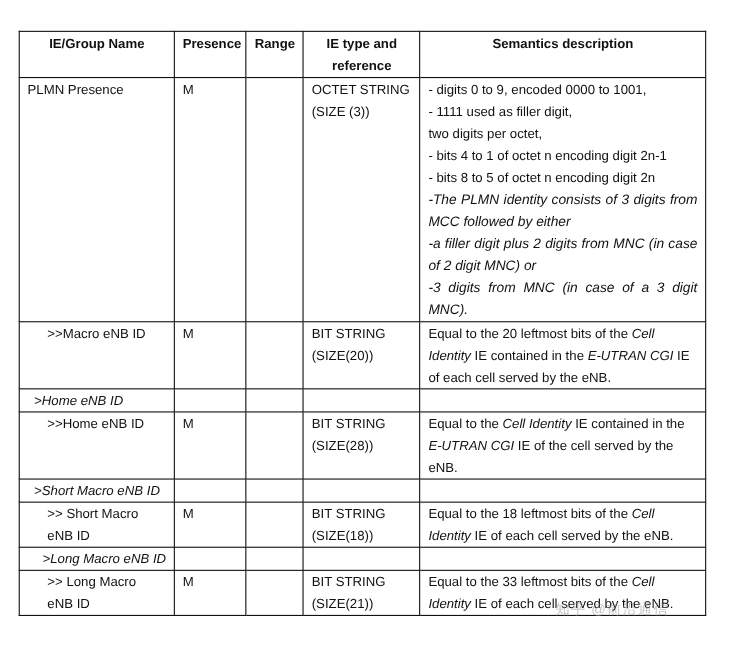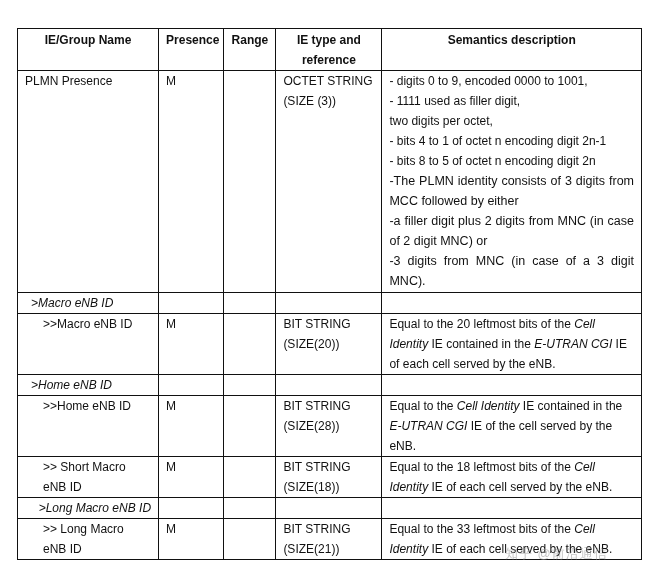--- a/index.html
+++ b/index.html
@@ -10,21 +10,21 @@
   td, th { border:1.5px solid #111; vertical-align:top; padding:0 7px;
            font-size:12px; line-height:20px; text-align:left; }
   th { font-weight:bold; text-align:center; padding-top:1px; }
   .c1 { width:125px; } .c2 { width:58px; } .c3 { width:46px; }
   .c4 { width:94px; } .c5 { width:230px; }
   .ind1 { padding-left:13px; }
   .ind2 { padding-left:25px; }
   .i { font-style:italic; }
   .sem { font-size:12px; }
   .sem .ln { display:block; }
-  .plmn-b { font-family:"Liberation Sans", sans-serif; font-size:12.5px; text-align:justify; }
+  .plmn-b { font-family:"Liberation Sans", sans-serif; font-size:12.5px; text-align:justify;font-style:italic; }
   .watermark { position:absolute; left:505px; top:545px; font-size:13px; color:rgba(150,150,150,0.55);
                letter-spacing:1px; pointer-events:none; white-space:nowrap; }
 </style>
 </head>
 <body>
 
 <table>
   <colgroup>
     <col class="c1">
       <col class="c2">
@@ -58,27 +58,20 @@
       <span class="ln">two digits per octet,</span>
       <span class="ln">- bits 4 to 1 of octet n encoding digit 2n-1</span>
       <span class="ln">- bits 8 to 5 of octet n encoding digit 2n</span>
       <span class="ln plmn-b">-The PLMN identity consists of 3 digits from MCC followed by either</span>
       <span class="ln plmn-b">-a filler digit plus 2 digits from MNC (in case of 2 digit MNC) or</span>
       <span class="ln plmn-b">-3 digits from MNC (in case of a 3 digit MNC).</span>
     </td>
   </tr>
 
 
-  <tr style="height:21px;">
-    <td class="ind1 i">&gt;Macro eNB ID</td>
-    <td></td>
-        <td></td>
-        <td></td>
-        <td></td>
-  </tr>
 
   <tr style="height:61px;">
     <td class="ind2">&gt;&gt;Macro eNB ID</td>
     <td>M</td>
     <td></td>
     <td>
       <span>BIT STRING</span><br>
       <span>(SIZE(20))</span>
     </td>
     <td><span>Equal to the 20 leftmost bits of the </span><span class="i">Cell Identity</span><span> IE contained in the </span><span class="i">E-UTRAN CGI</span><span style="white-space:pre-wrap"> IE    of each cell served by the eNB.</span></td>
@@ -96,20 +89,27 @@
     <td class="ind2">&gt;&gt;Home eNB ID</td>
     <td>M</td>
     <td></td>
     <td>
       <span>BIT STRING</span><br>
       <span>(SIZE(28))</span>
     </td>
     <td><span>Equal to the </span><span class="i">Cell Identity</span><span> IE contained in the </span><span class="i">E-UTRAN CGI</span><span> IE of the cell served by the eNB.</span></td>
   </tr>
 
+  <tr style="height:21px;">
+    <td class="ind1 i">&gt;Short Macro eNB ID</td>
+    <td></td>
+        <td></td>
+        <td></td>
+        <td></td>
+  </tr>
 
   <tr style="height:41px;">
     <td class="ind2" style="padding-right:20px;">&gt;&gt; Short Macro eNB ID</td>
     <td>M</td>
     <td></td>
     <td>
       <span>BIT STRING</span><br>
       <span>(SIZE(18))</span>
     </td>
     <td><span>Equal to the 18 leftmost bits of the </span><span class="i">Cell Identity</span><span> IE of each cell served by the eNB.</span></td>

